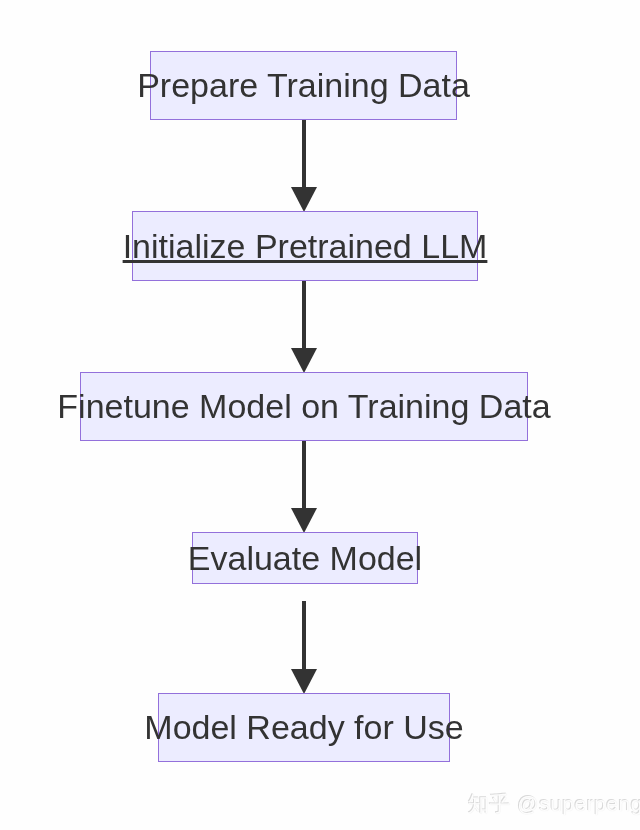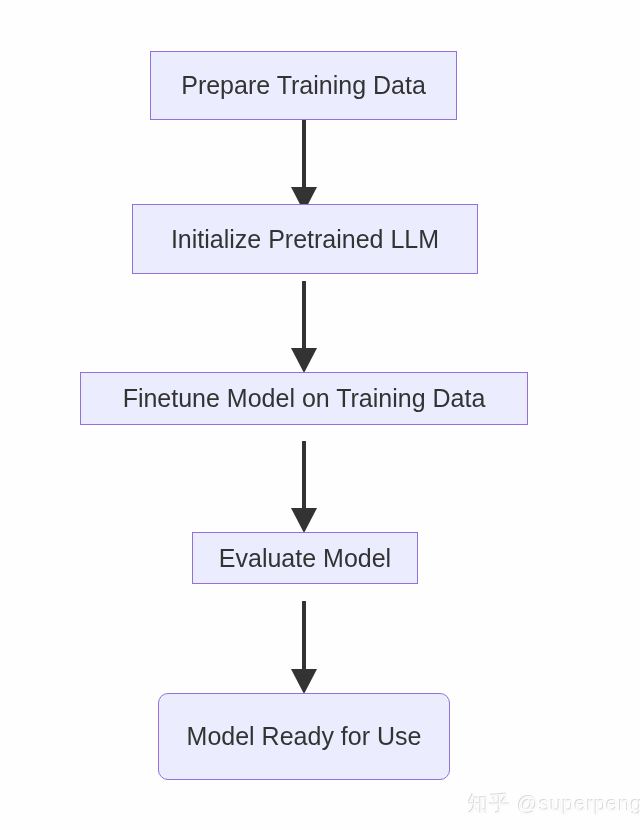--- a/index.html
+++ b/index.html
@@ -15,32 +15,32 @@
     background: #fefefe;
     overflow: hidden;
   }
   
   .node {
     position: absolute;
     box-sizing: border-box;
     background: #ECECFF;
     border: 1.5px solid #9370DB;
     color: #333333;
-    font-size: 25px;
+    font-size: 34px;
     display: flex;
     align-items: center;
     justify-content: center;
     text-align: center;
     white-space: nowrap;
   }
   .n1 { left: 150px; top: 51px;  width: 307px; height: 69px; }
-  .n2 { left: 132px; top: 204px; width: 346px; height: 70px; }
-  .n3 { left: 80px;  top: 372px; width: 448px; height: 53px; }
+  .n2 { left: 132px; top: 211px; width: 346px; height: 70px; text-decoration: underline; }
+  .n3 { left: 80px;  top: 372px; width: 448px; height: 69px; }
   .n4 { left: 192px; top: 532px; width: 226px; height: 52px; }
-  .n5 { left: 158px; top: 693px; width: 292px; height: 87px; border-radius: 10px; }
+  .n5 { left: 158px; top: 693px; width: 292px; height: 69px; }
 
   
   .arrow {
     position: absolute;
     left: 291px;
     width: 26px;
   }
   .a1 { top: 120px; height: 92px; }
   .a2 { top: 281px; height: 92px; }
   .a3 { top: 441px; height: 92px; }

